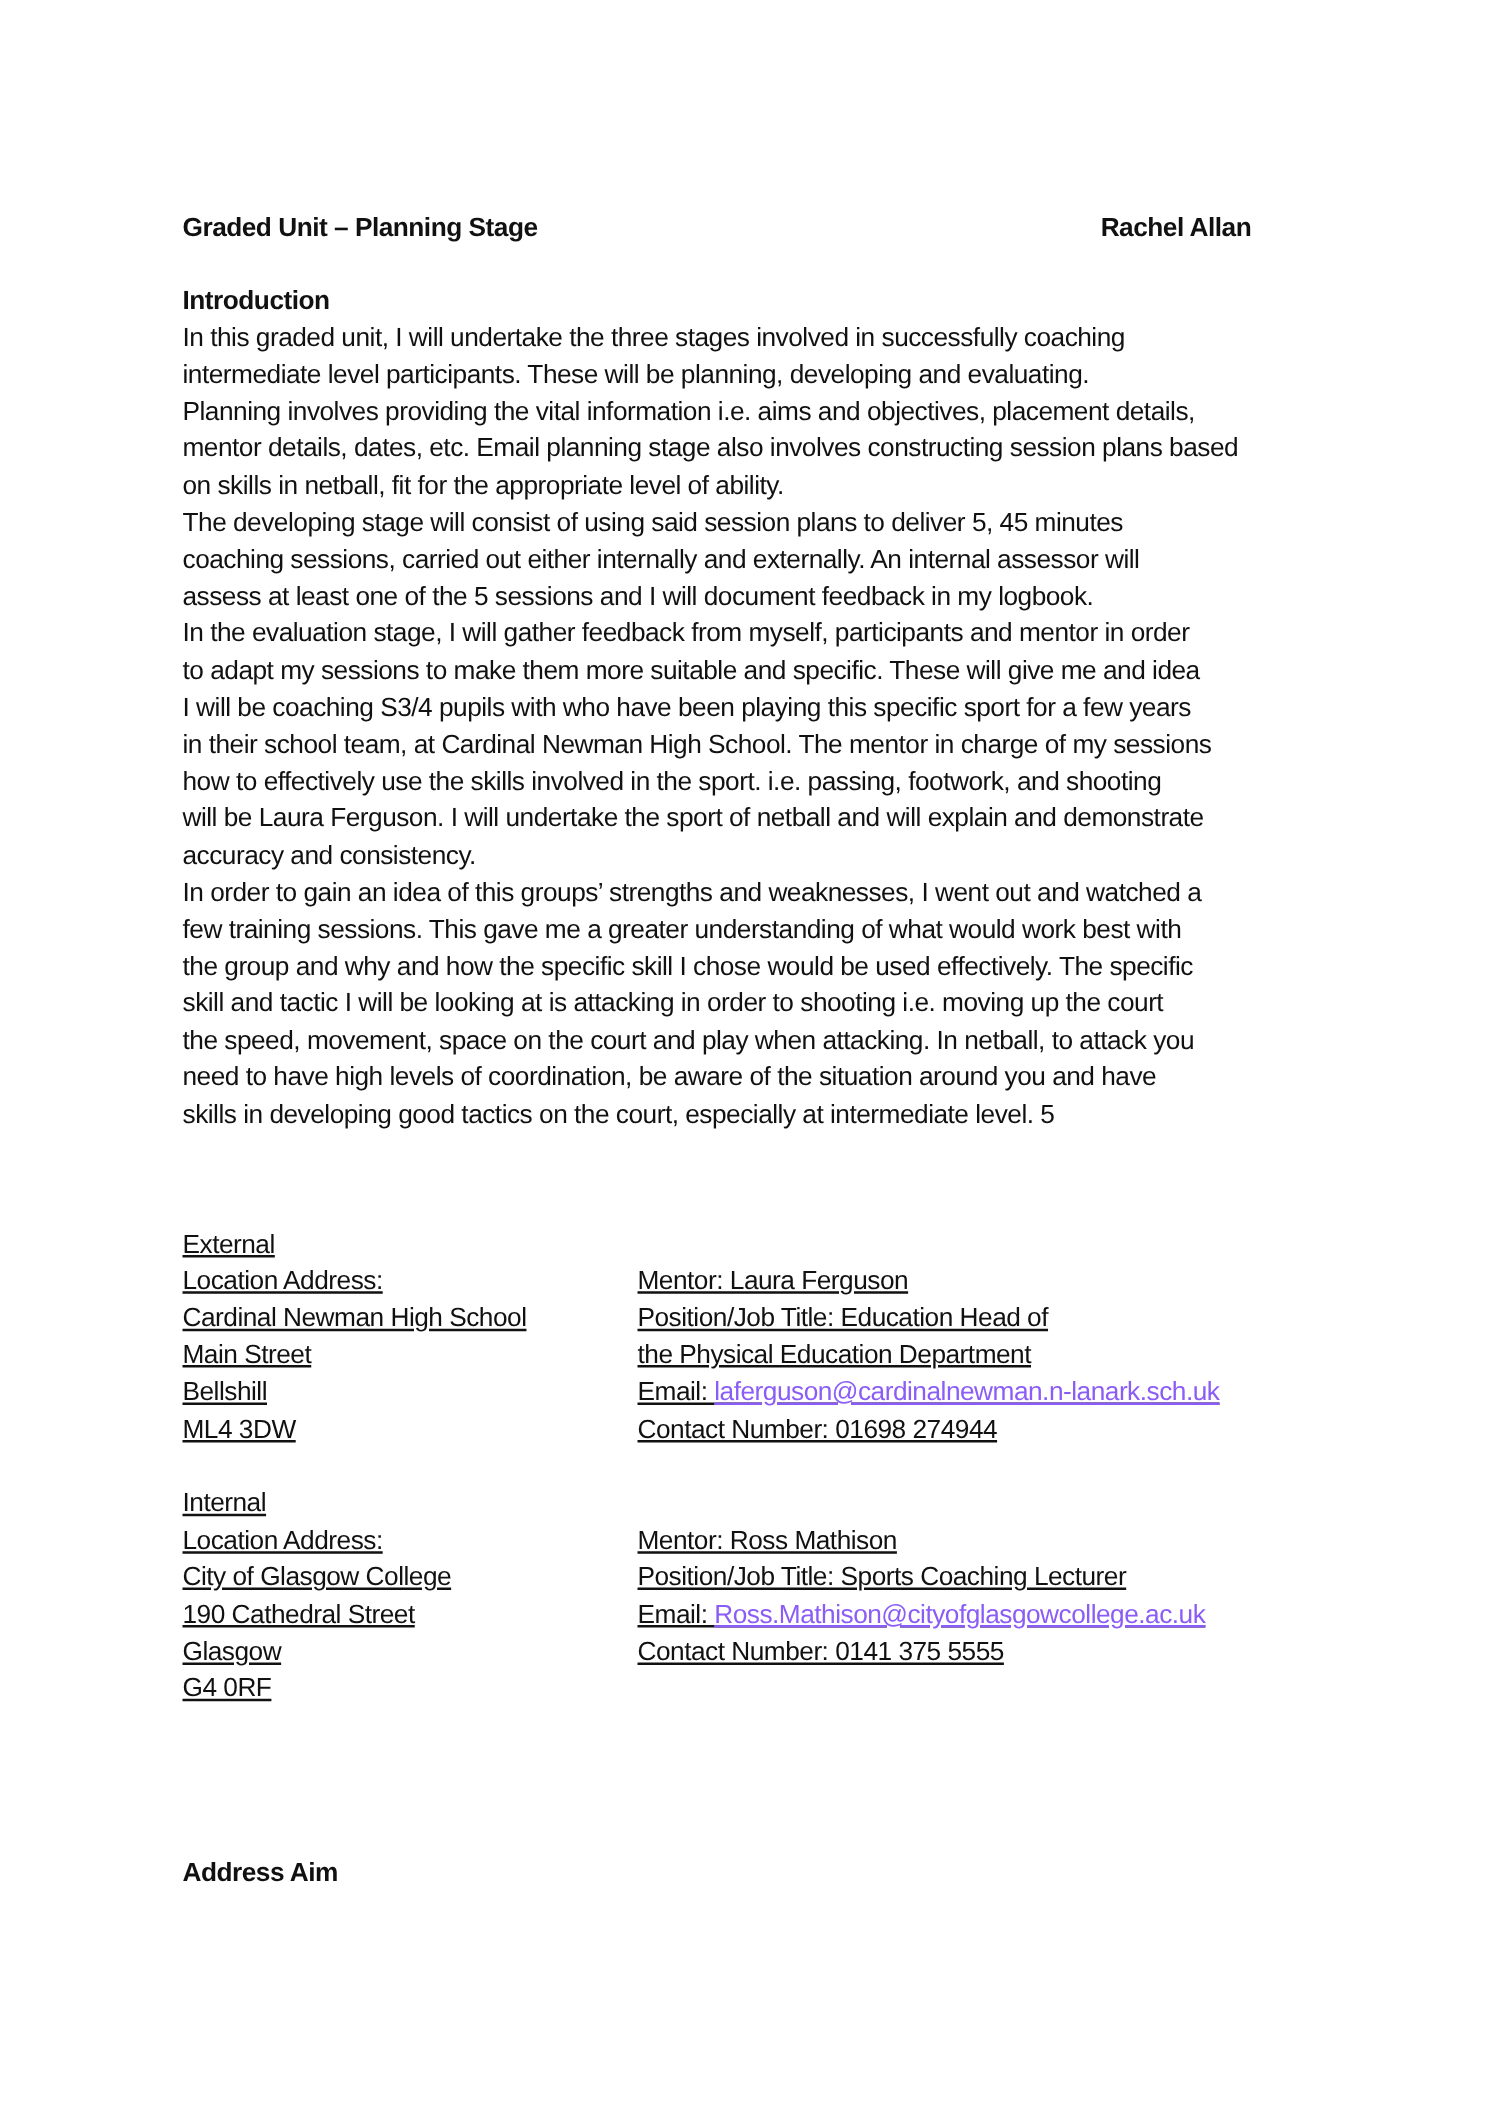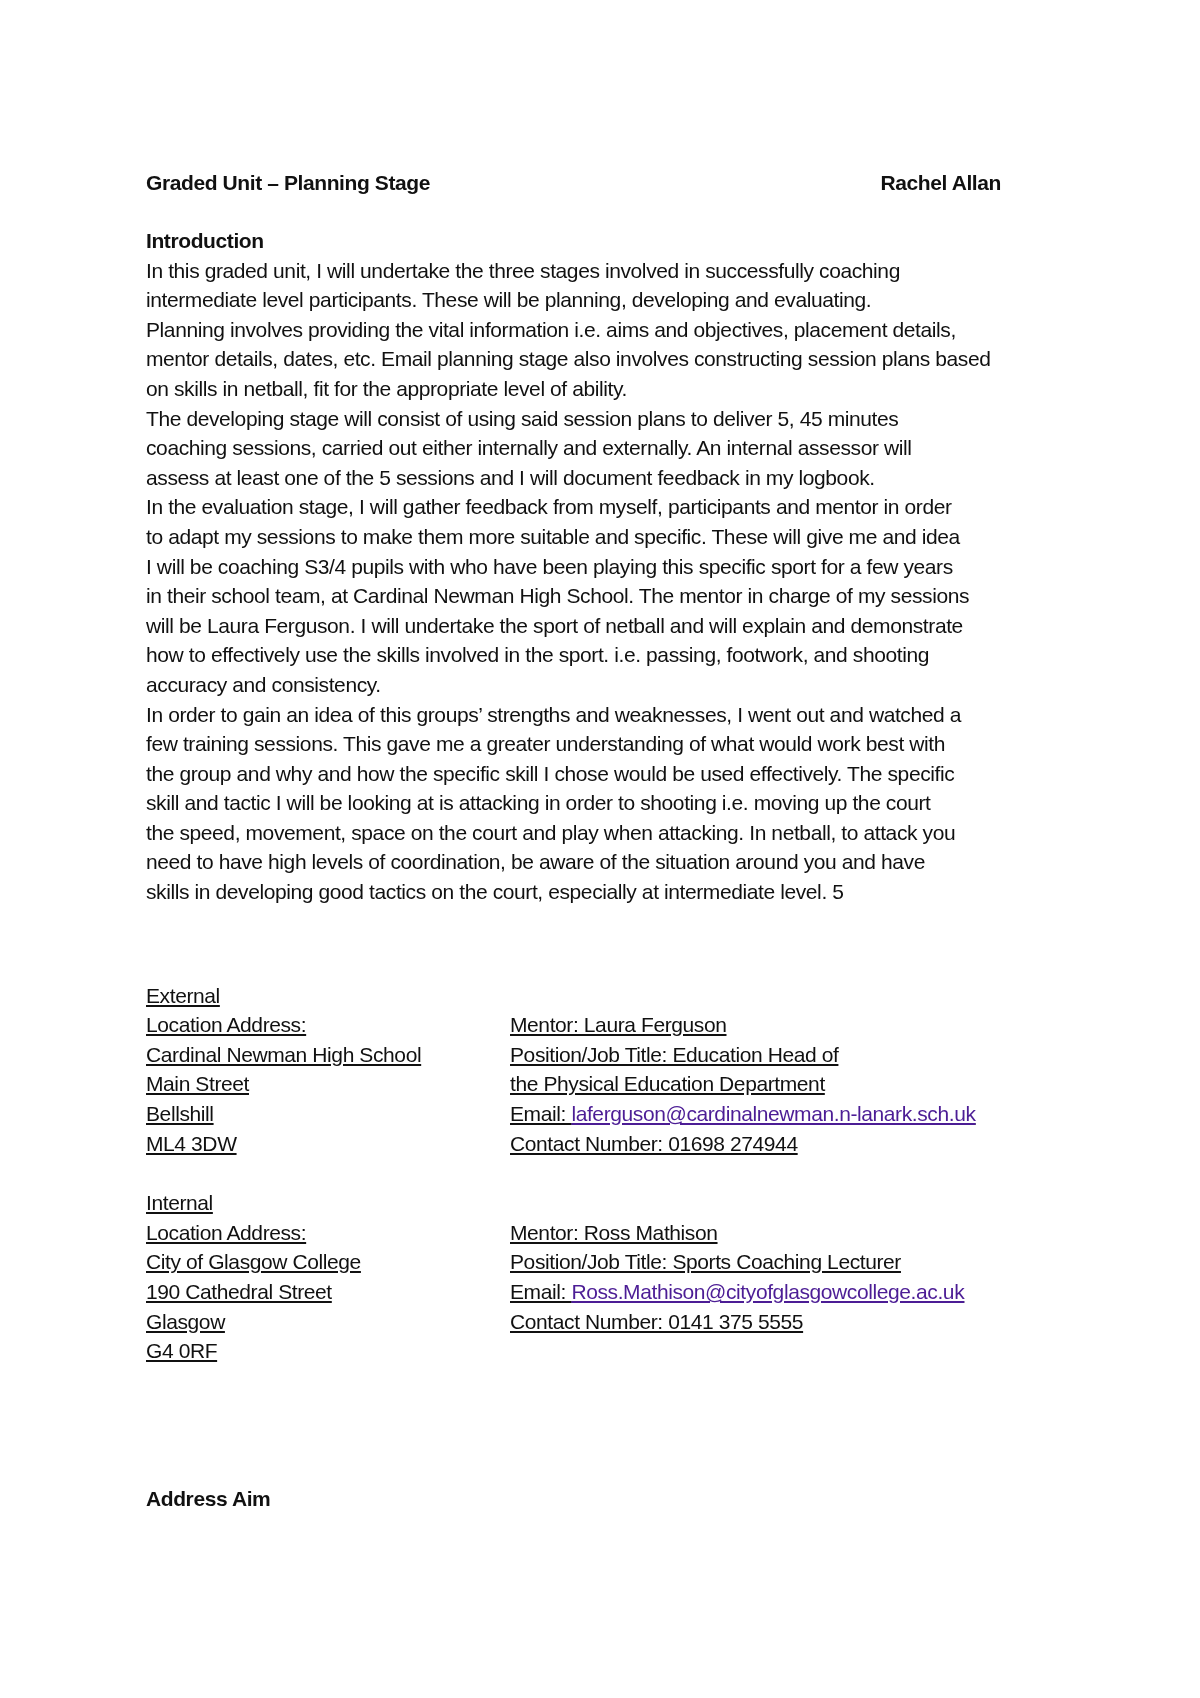--- a/index.html
+++ b/index.html
@@ -55,21 +55,21 @@
       display: flex;
       text-decoration: underline;
     }
     .col-left {
       width: 364px;
     }
     .col-right {
       flex: 1;
     }
     .link {
-      color: #4c1d95;
+      color: #8b5cf6;
       text-decoration: underline;
     }
   </style>
 </head>
 <body>
 
 <div class="page">
   <div class="content">
 
     <div class="header-row">
@@ -84,22 +84,22 @@
       <span class="line">Planning involves providing the vital information i.e. aims and objectives, placement details,</span>
       <span class="line">mentor details, dates, etc. Email planning stage also involves constructing session plans based</span>
       <span class="line">on skills in netball, fit for the appropriate level of ability.</span>
       <span class="line">The developing stage will consist of using said session plans to deliver 5, 45 minutes</span>
       <span class="line">coaching sessions, carried out either internally and externally. An internal assessor will</span>
       <span class="line">assess at least one of the 5 sessions and I will document feedback in my logbook.</span>
       <span class="line">In the evaluation stage, I will gather feedback from myself, participants and mentor in order</span>
       <span class="line">to adapt my sessions to make them more suitable and specific. These will give me and idea</span>
       <span class="line">I will be coaching S3/4 pupils with who have been playing this specific sport for a few years</span>
       <span class="line">in their school team, at Cardinal Newman High School. The mentor in charge of my sessions</span>
+      <span class="line">how to effectively use the skills involved in the sport. i.e. passing, footwork, and shooting</span>
       <span class="line">will be Laura Ferguson. I will undertake the sport of netball and will explain and demonstrate</span>
-      <span class="line">how to effectively use the skills involved in the sport. i.e. passing, footwork, and shooting</span>
       <span class="line">accuracy and consistency.</span>
       <span class="line">In order to gain an idea of this groups’ strengths and weaknesses, I went out and watched a</span>
       <span class="line">few training sessions. This gave me a greater understanding of what would work best with</span>
       <span class="line">the group and why and how the specific skill I chose would be used effectively. The specific</span>
       <span class="line">skill and tactic I will be looking at is attacking in order to shooting i.e. moving up the court</span>
       <span class="line">the speed, movement, space on the court and play when attacking. In netball, to attack you</span>
       <span class="line">need to have high levels of coordination, be aware of the situation around you and have</span>
       <span class="line">skills in developing good tactics on the court, especially at intermediate level. 5</span>
     </div>
 

